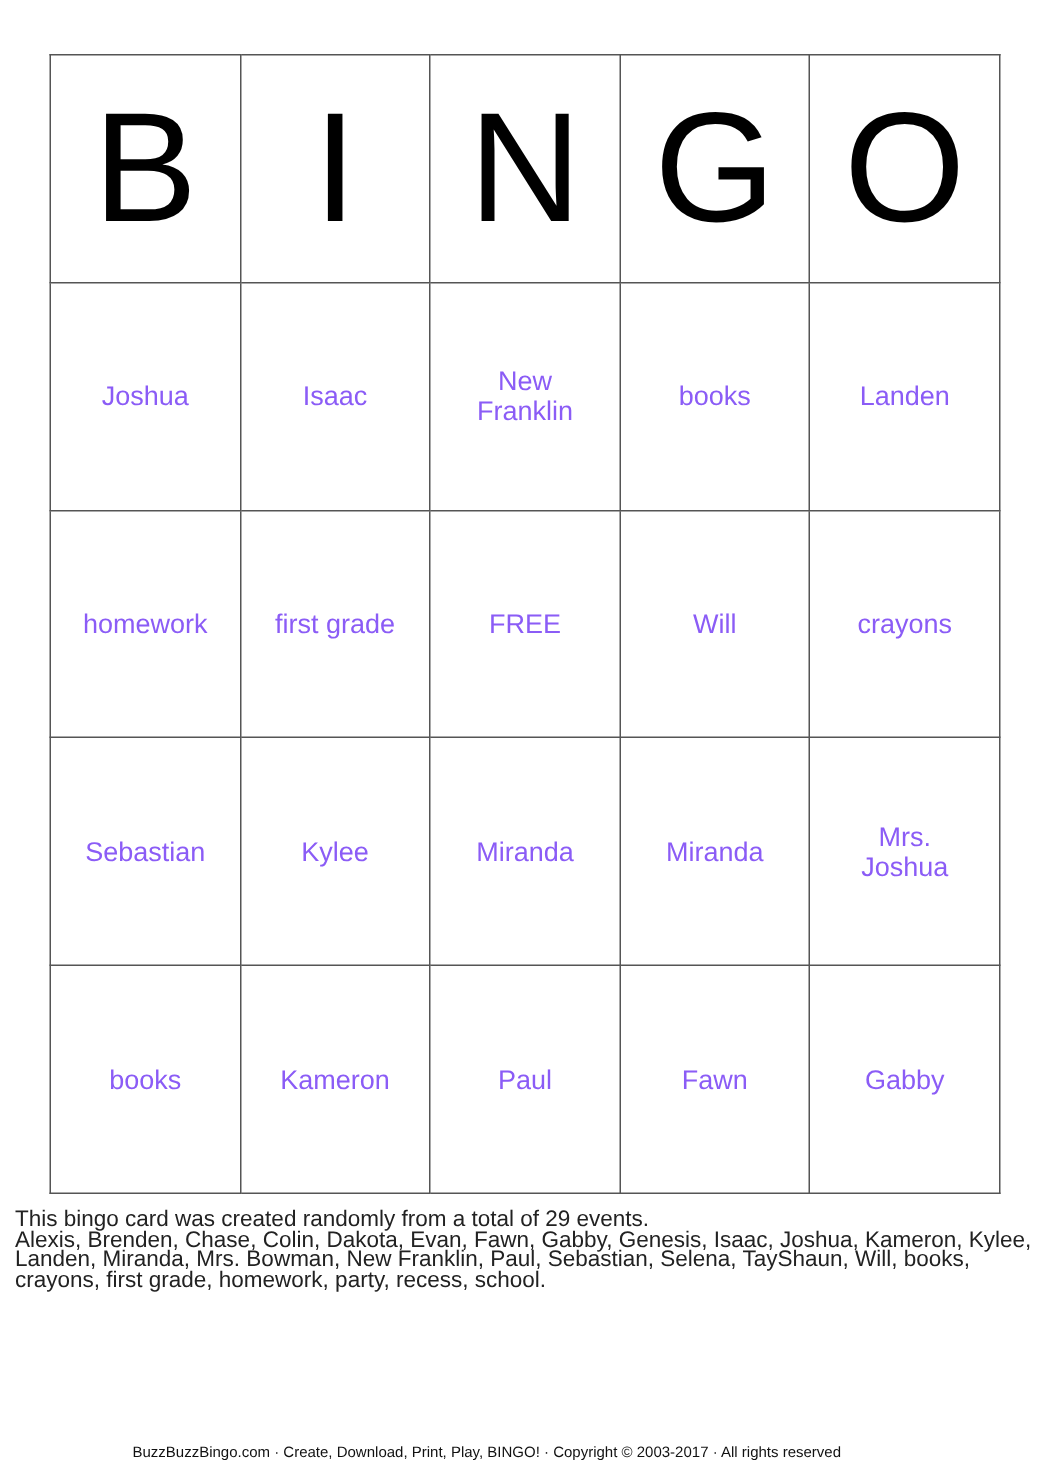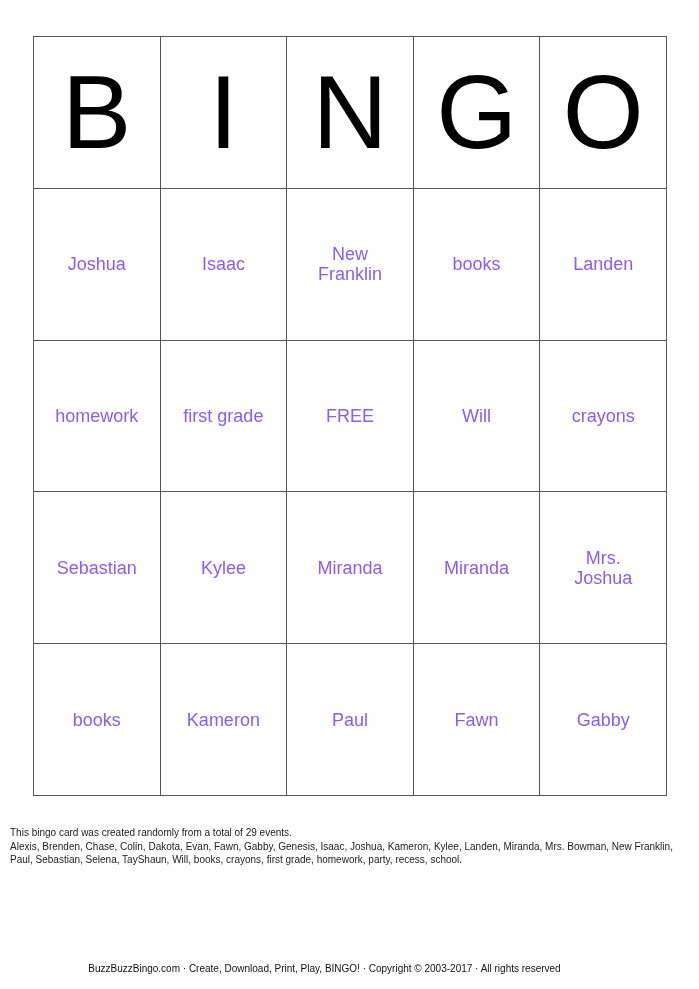--- a/index.html
+++ b/index.html
@@ -4,22 +4,22 @@
   <style>
     html, body { margin: 0; padding: 0; background: #ffffff; }
     body { width: 699px; height: 989px; position: relative; overflow: hidden;
            font-family: "Liberation Sans", sans-serif; color: #000; }
     .card { position: absolute; left: 33px; top: 36px; width: 633px; height: 760px;
             border-collapse: collapse; table-layout: fixed; }
     .card td { border: 1px solid #555; text-align: center; vertical-align: middle;
                padding: 0 4px; width: 126.6px; height: 126.6px; box-sizing: border-box; }
     .card .hdr { font-size: 104px; line-height: 1; color: #000; }
     .card .cell { font-size: 18px; line-height: 20px; color: #8b5cf6; }
-    .info { position: absolute; left: 10px; top: 806px; width: 680px; font-size: 10px;
-            line-height: 13.5px; color: #222; margin-top: 20px; }
+    .info { position: absolute; left: 10px; top: 806px; width: 680px; font-size: 15px;
+            line-height: 13.5px; color: #222; }
     .footer { position: absolute; left: 0; top: 963px; width: 649px; text-align: center;
               font-size: 10px; color: #111; }
   </style>
 </head>
 <body>
 
 <table class="card">
   <tbody>
       <tr>
     <td class="hdr">B</td>

